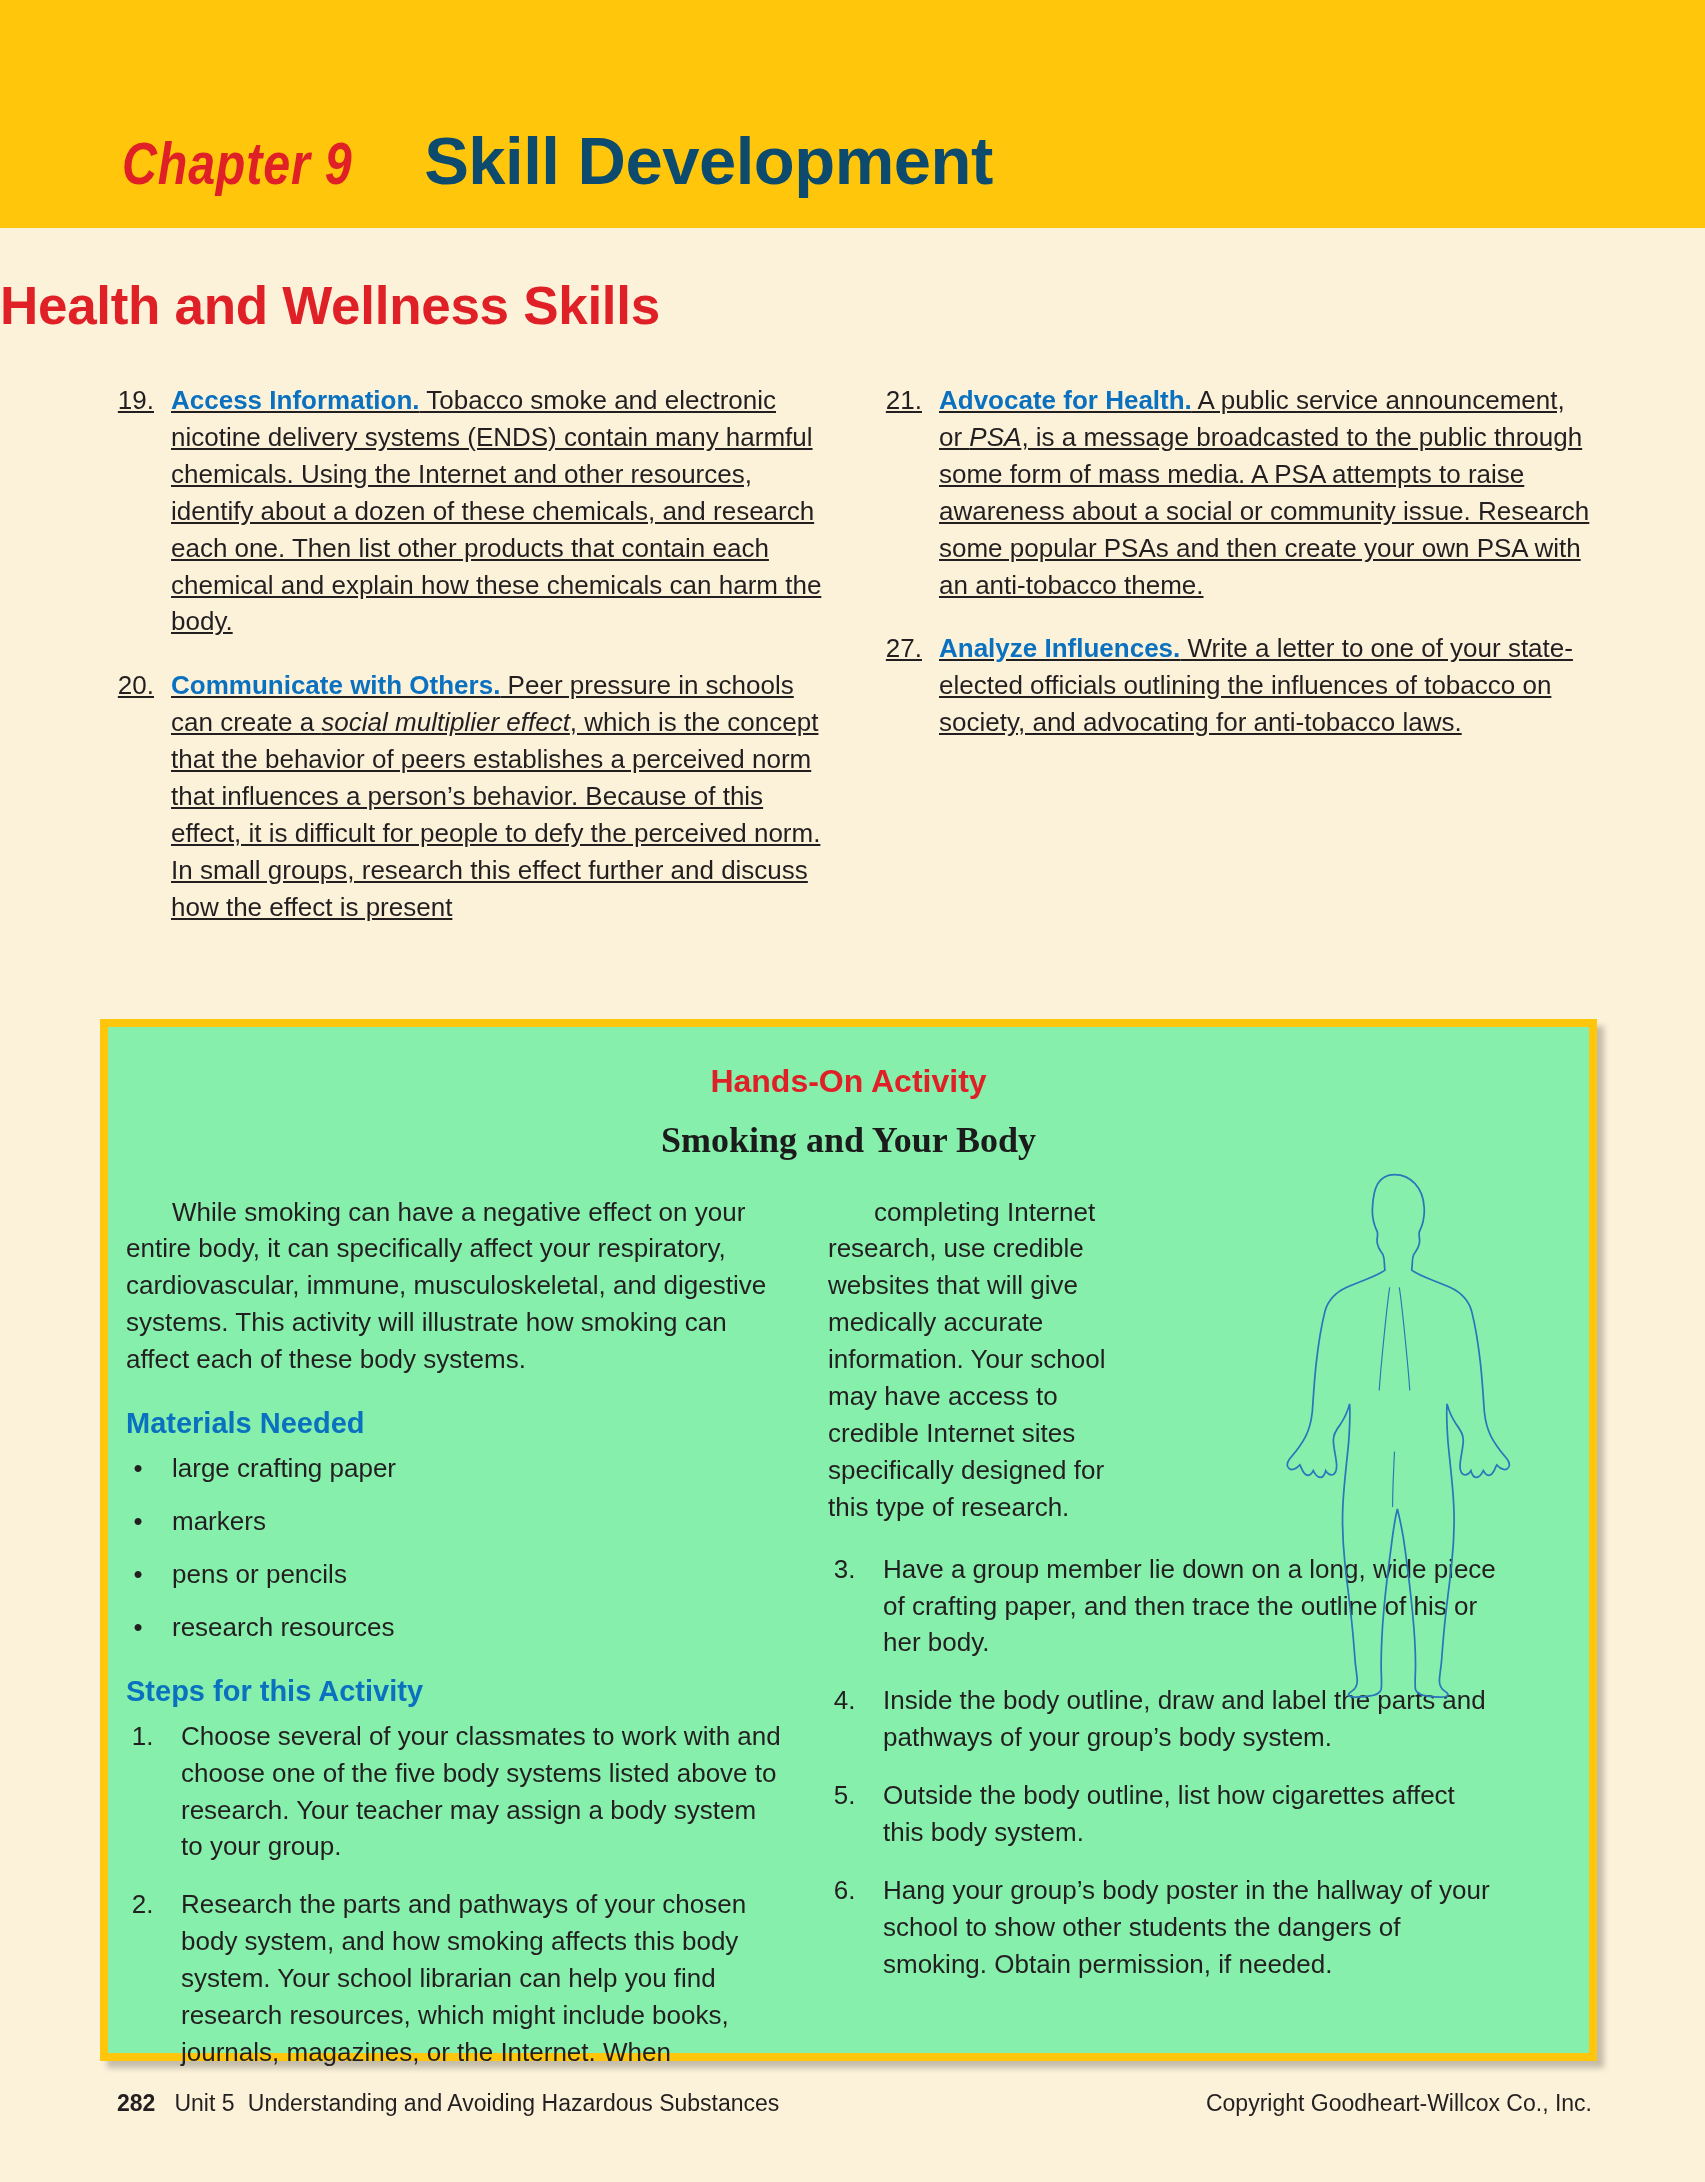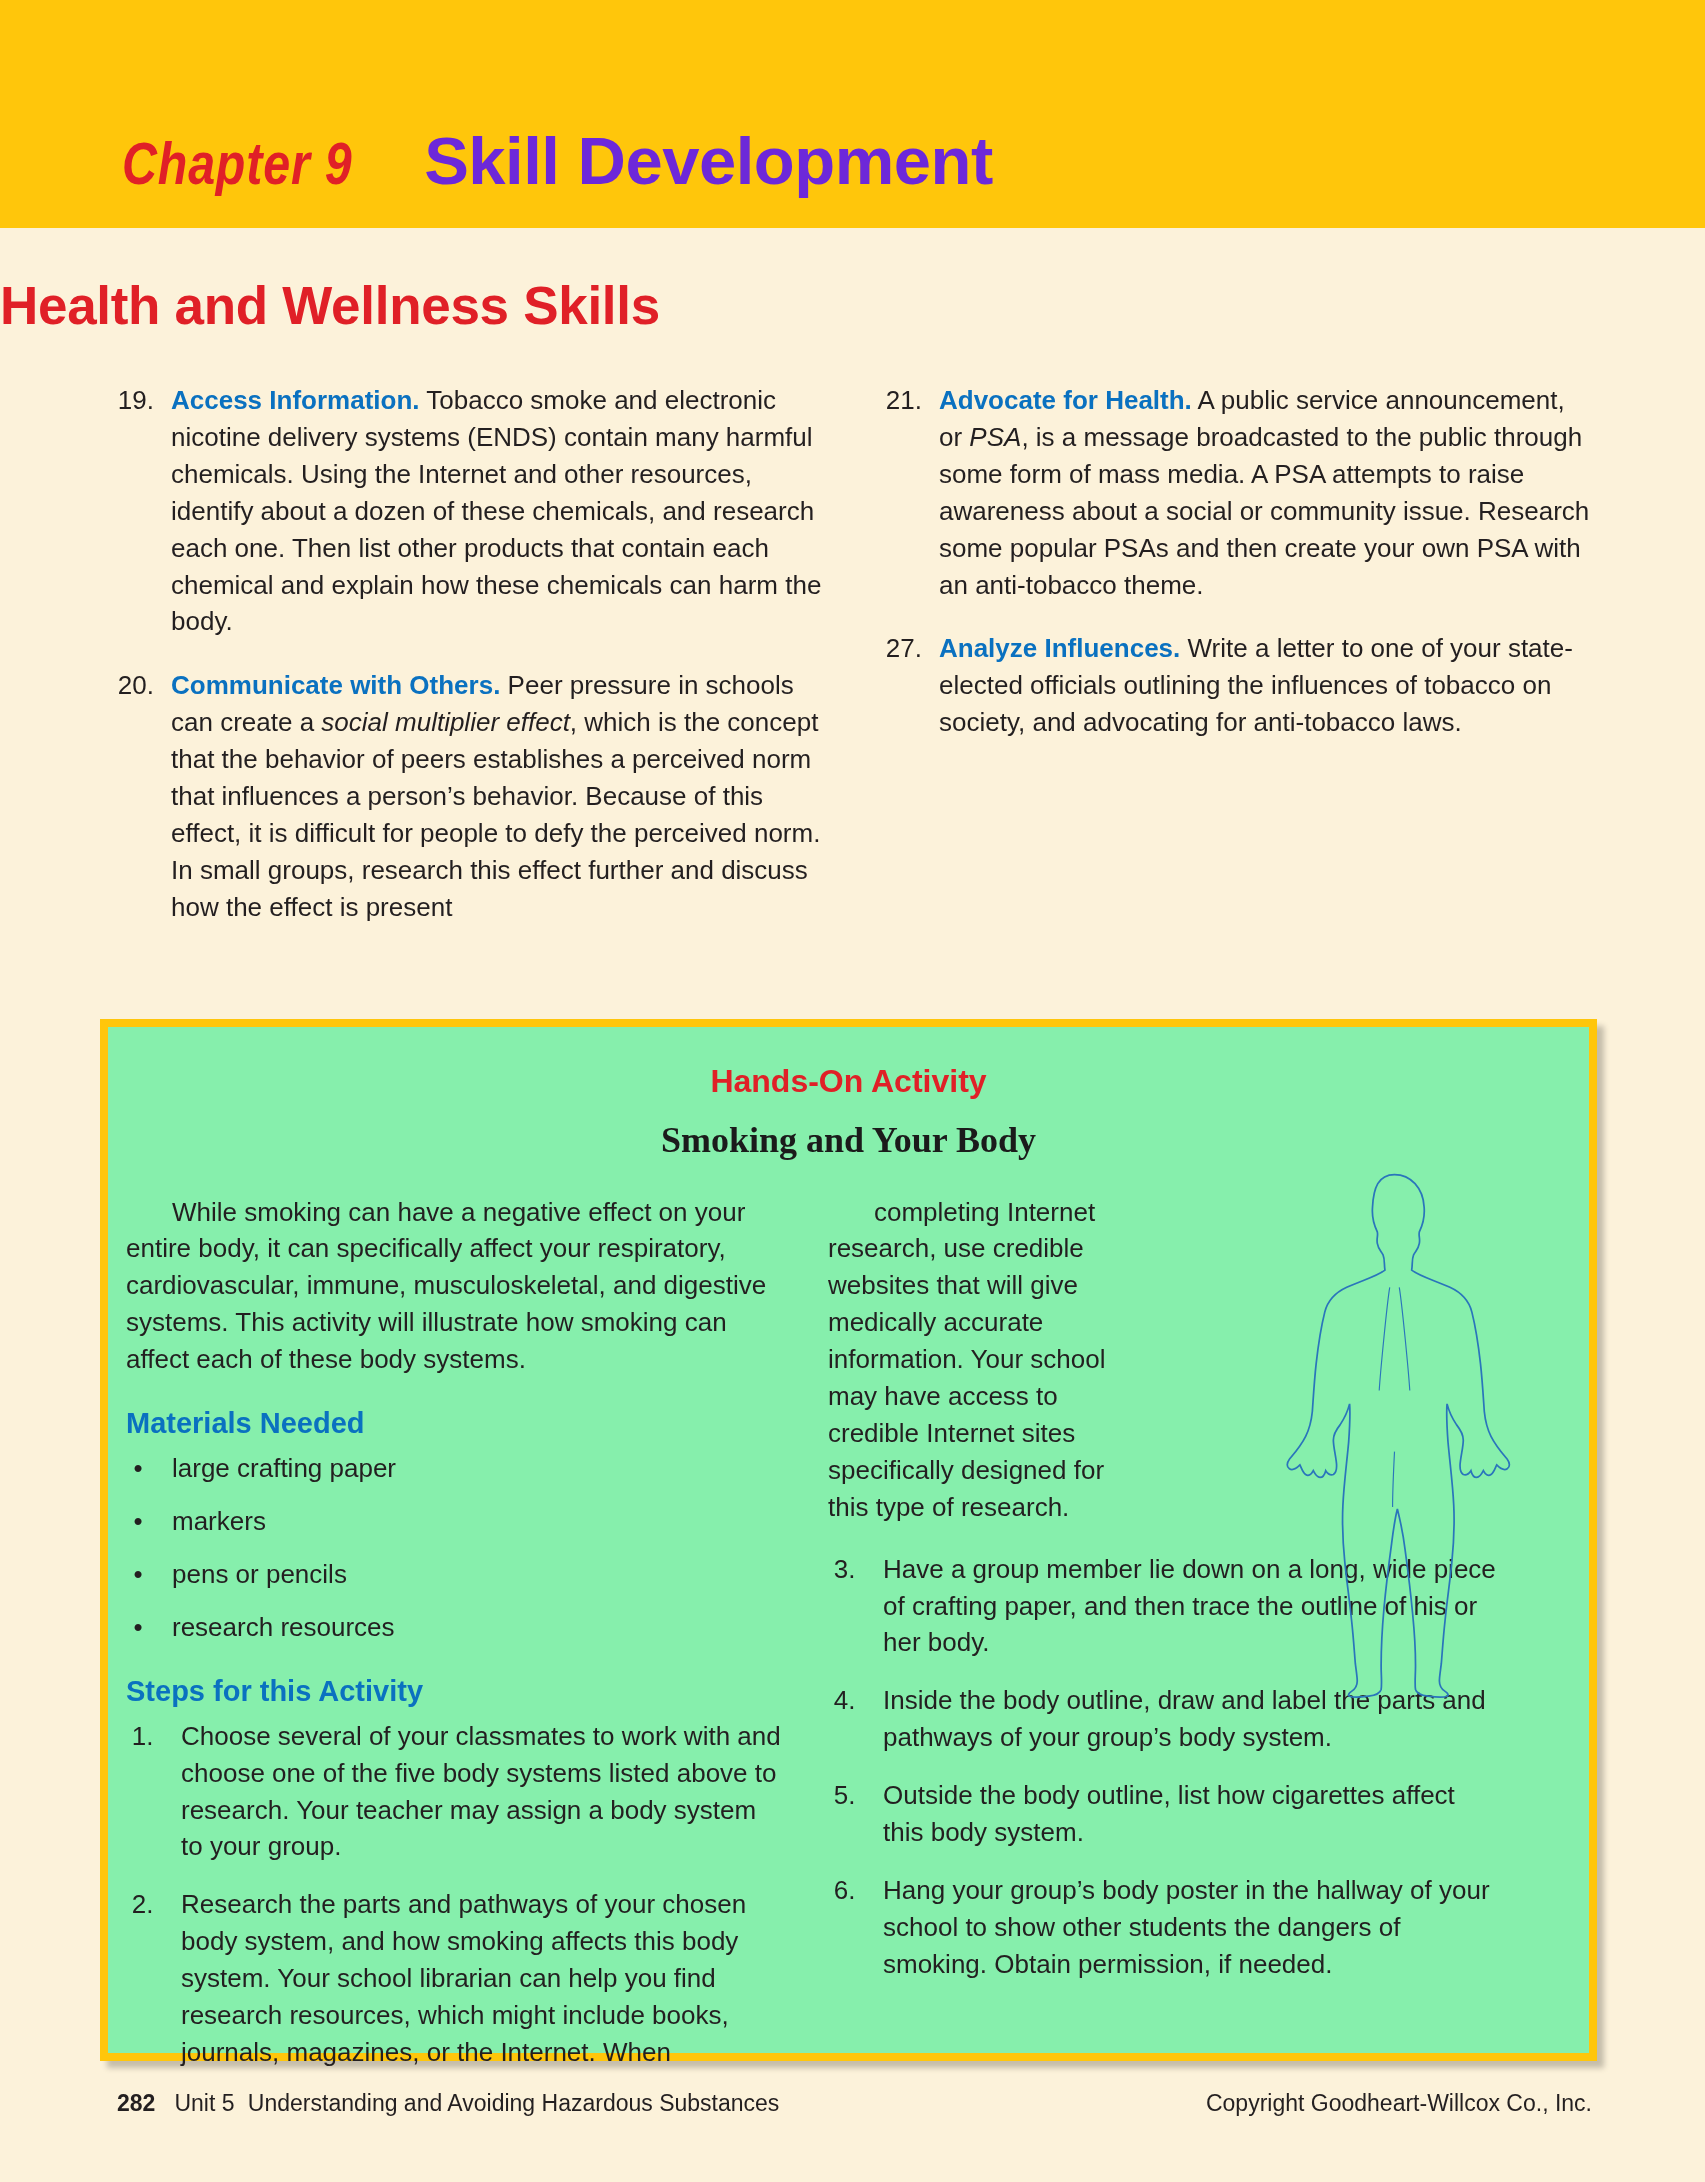--- a/index.html
+++ b/index.html
@@ -39,21 +39,21 @@
     font-style: italic;
     color: #e02027;
     letter-spacing: 1px;
     transform: scaleX(0.82);
     transform-origin: left bottom;
     white-space: nowrap;
   }
   .banner-title {
     font-size: 67px;
     font-weight: 700;
-    color: #6d28d9;
+    color: #0c4a6e;
     letter-spacing: -0.5px;
     margin-left: 21px;
     white-space: nowrap;
   }
 
   
   .page-headline {
     position: absolute;
     left: 0; top: 275px;
     width: 1705px;
@@ -73,20 +73,21 @@
     display: flex;
     gap: 60px;
   }
   .qcol { width: 708px; }
 
   .qitem {
     display: flex;
     margin-bottom: 27px;
     font-size: 26px;
     line-height: 1.42;
+    text-decoration: underline;
   }
   .qnum {
     width: 54px;
     flex: 0 0 54px;
     text-align: right;
     padding-right: 17px;
     box-sizing: border-box;
   }
   .qbody { flex: 1; }
   .skill-head {

